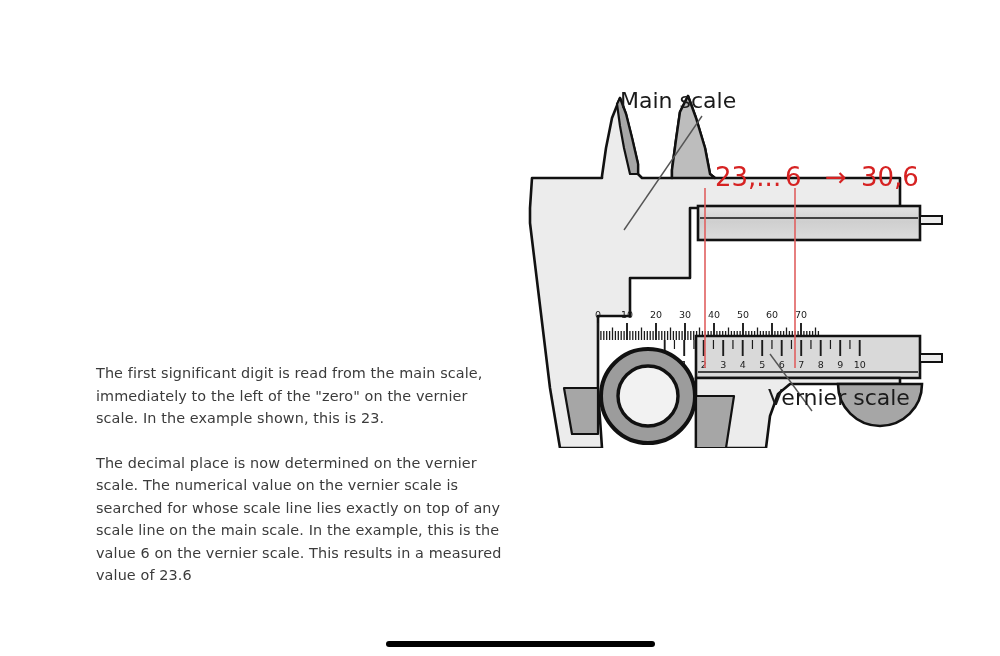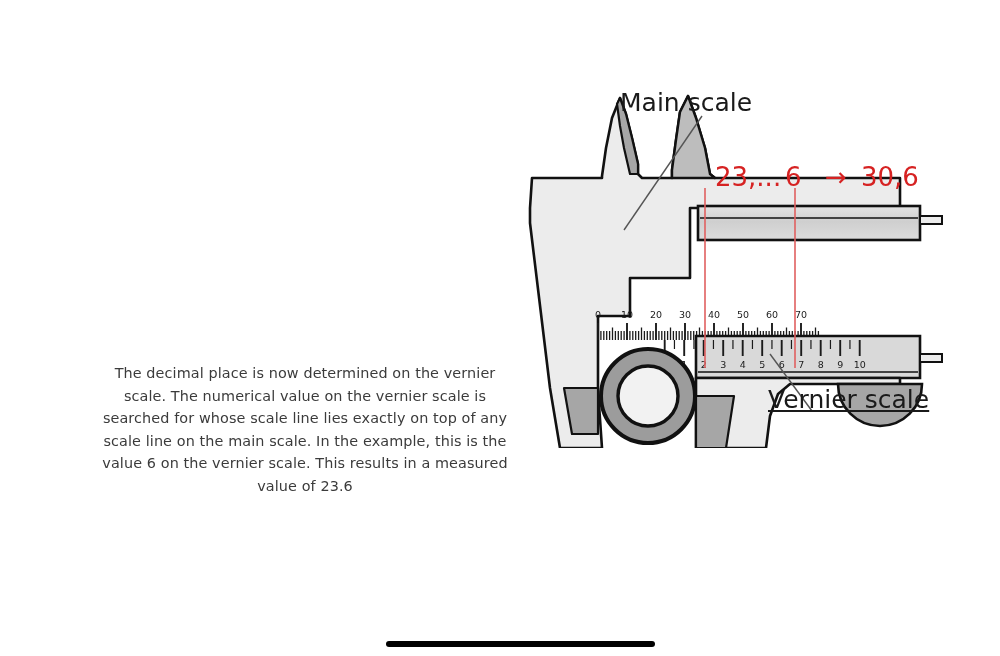--- a/index.html
+++ b/index.html
@@ -23,42 +23,42 @@
     width: 418px;
   }
   .para {
     color: #3b3b3b;
     font-size: 14.4px;
     line-height: 22.5px;
     font-family: "DejaVu Sans", "Liberation Sans", sans-serif;
     letter-spacing: .1px;
     margin: 0 0 22px 0;
   }
-  .para:last-child { margin-bottom: 0; text-align: center; }
+  .para:last-child { margin-bottom: 0; }
 
   
   #figure {
     position: absolute;
     left: 520px;
     top: 78px;
     width: 470px;
     height: 370px;
   }
   #figure svg { display: block; }
 
   .fig-label {
     position: absolute;
     color: #1a1a1a;
     font-family: "DejaVu Sans", "Liberation Sans", sans-serif;
-    font-size: 25px;
+    font-size: 22px;
     font-weight: 400;
     white-space: nowrap;
   }
   #label-main-scale { left: 100px; top: 10px; }
-  #label-vernier-scale { left: 248px; top: 307px; text-decoration: underline; }
+  #label-vernier-scale { left: 248px; top: 307px; }
 
   .annot {
     position: absolute;
     color: #d62222;
     font-family: "DejaVu Sans", "Liberation Sans", sans-serif;
     font-size: 26px;
     font-weight: 400;
     white-space: nowrap;
   }
   #annot-main { left: 152px; top: 84px; margin-left: 43px; }
@@ -74,20 +74,21 @@
     width: 269px;
     height: 6px;
     background: #000000;
     border-radius: 3px;
   }
 </style>
 </head>
 <body>
 
 <div id="explanation">
+  <p class="para">The first significant digit is read from the main scale, immediately to the left of the "zero" on the vernier scale. In the example shown, this is 23.</p>
   <p class="para">The decimal place is now determined on the vernier scale. The numerical value on the vernier scale is searched for whose scale line lies exactly on top of any scale line on the main scale. In the example, this is the value 6 on the vernier scale. This results in a measured value of 23.6</p>
 </div>
 
 <div id="figure">
 
   <svg width="470" height="370" viewBox="0 0 470 370">
     <defs>
       <linearGradient id="barGrad" x1="0" y1="0" x2="0" y2="1">
         <stop offset="0%" stop-color="#e4e4e4"></stop>
         <stop offset="45%" stop-color="#cfcfcf"></stop>

